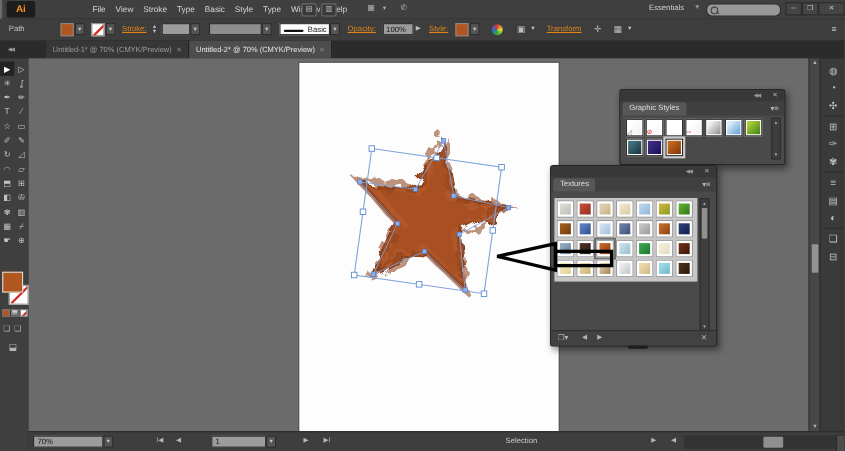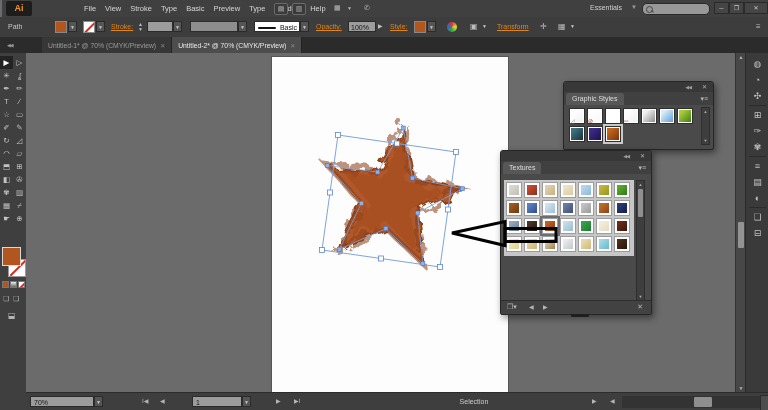--- a/index.html
+++ b/index.html
@@ -104,21 +104,21 @@
 <div id="root">
 
   <div id="app-bar">
     <div id="logo">Ai</div>
     <div id="menubar">
         <span class="menu-item">File</span>
         <span class="menu-item">View</span>
         <span class="menu-item">Stroke</span>
         <span class="menu-item">Type</span>
         <span class="menu-item">Basic</span>
-        <span class="menu-item">Preview</span>
+        <span class="menu-item">Style</span>
         <span class="menu-item">Type</span>
         <span class="menu-item">Window</span>
         <span class="menu-item">Help</span>
       </div>
     <div id="appbar-icons">
         <span class="appbar-icon boxed" style="left: 272px;">▤</span>
         <span class="appbar-icon boxed" style="left: 290px;">▥</span>
         <span class="appbar-icon" style="left: 332px;">▦</span>
         <span class="appbar-icon" style="left: 345px; font-size: 5px;">▼</span>
         <span class="appbar-icon" style="left: 362px;">✆</span>

